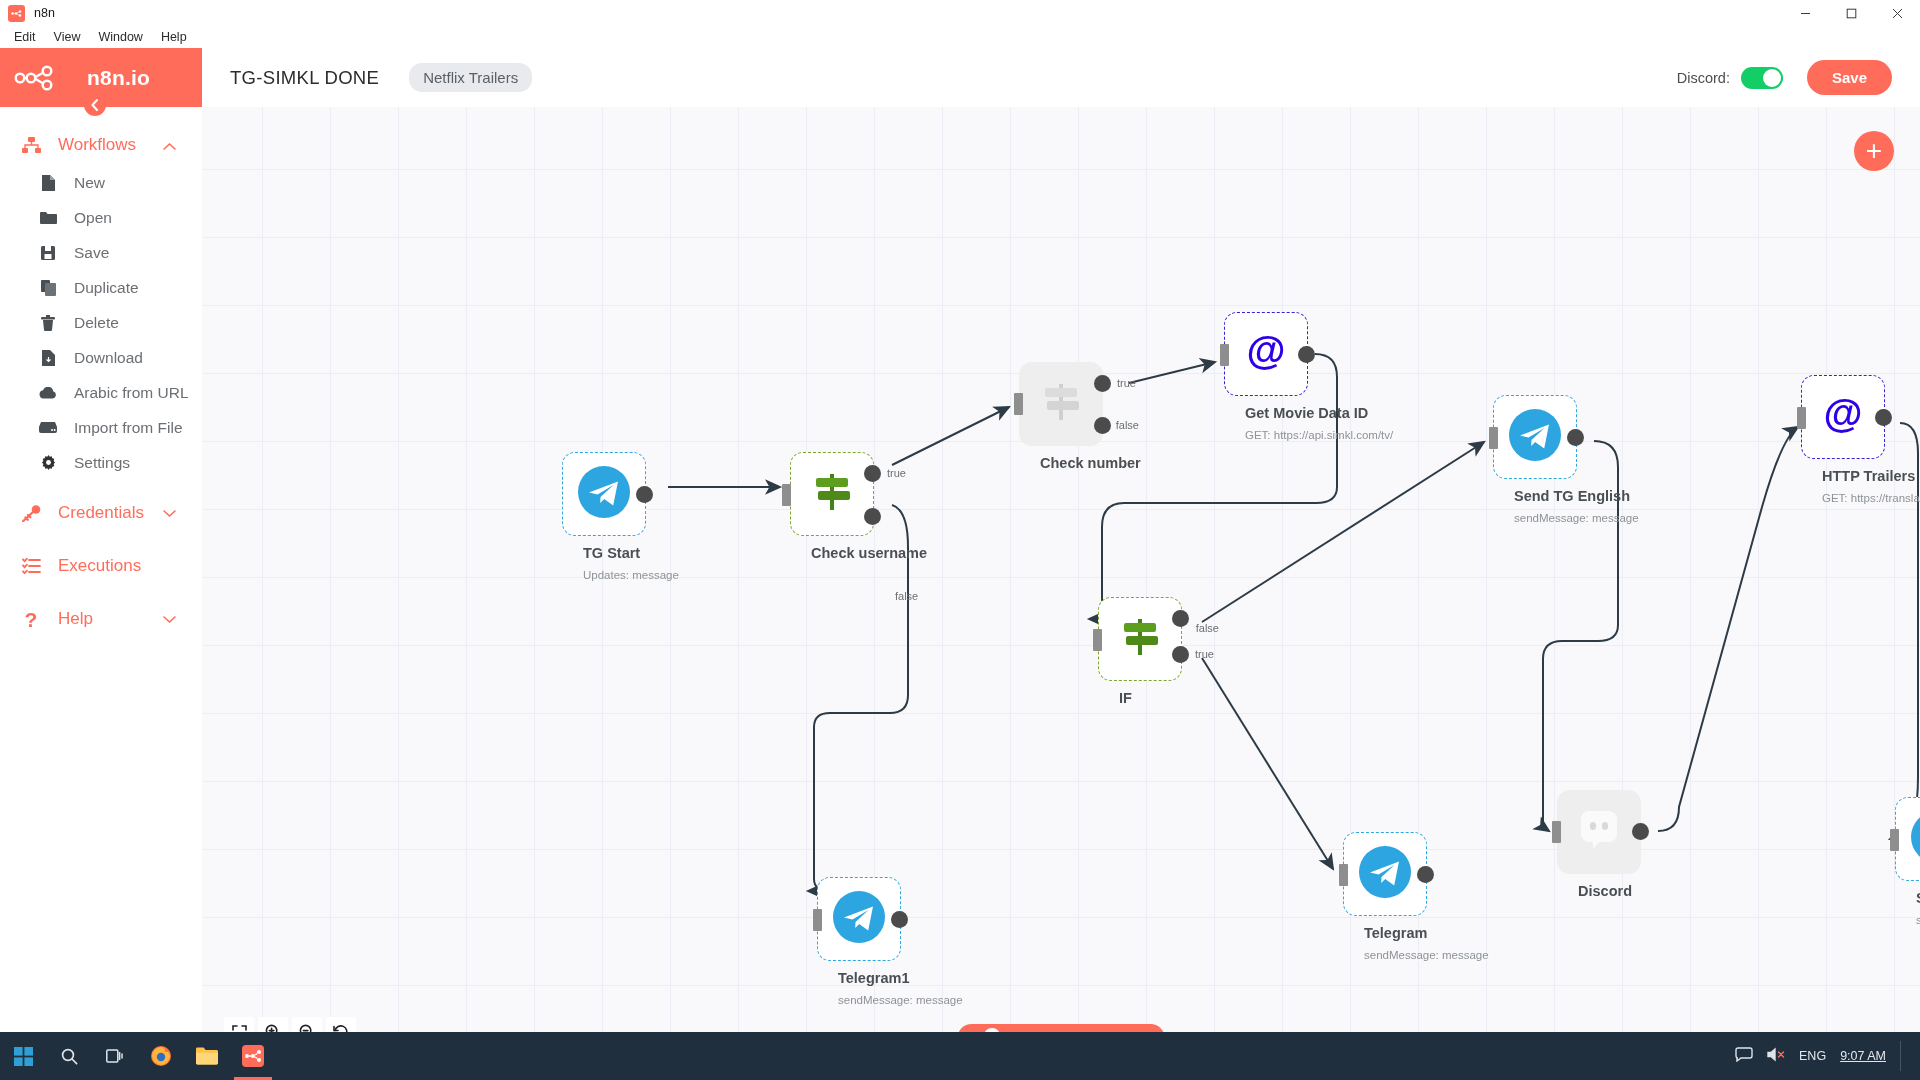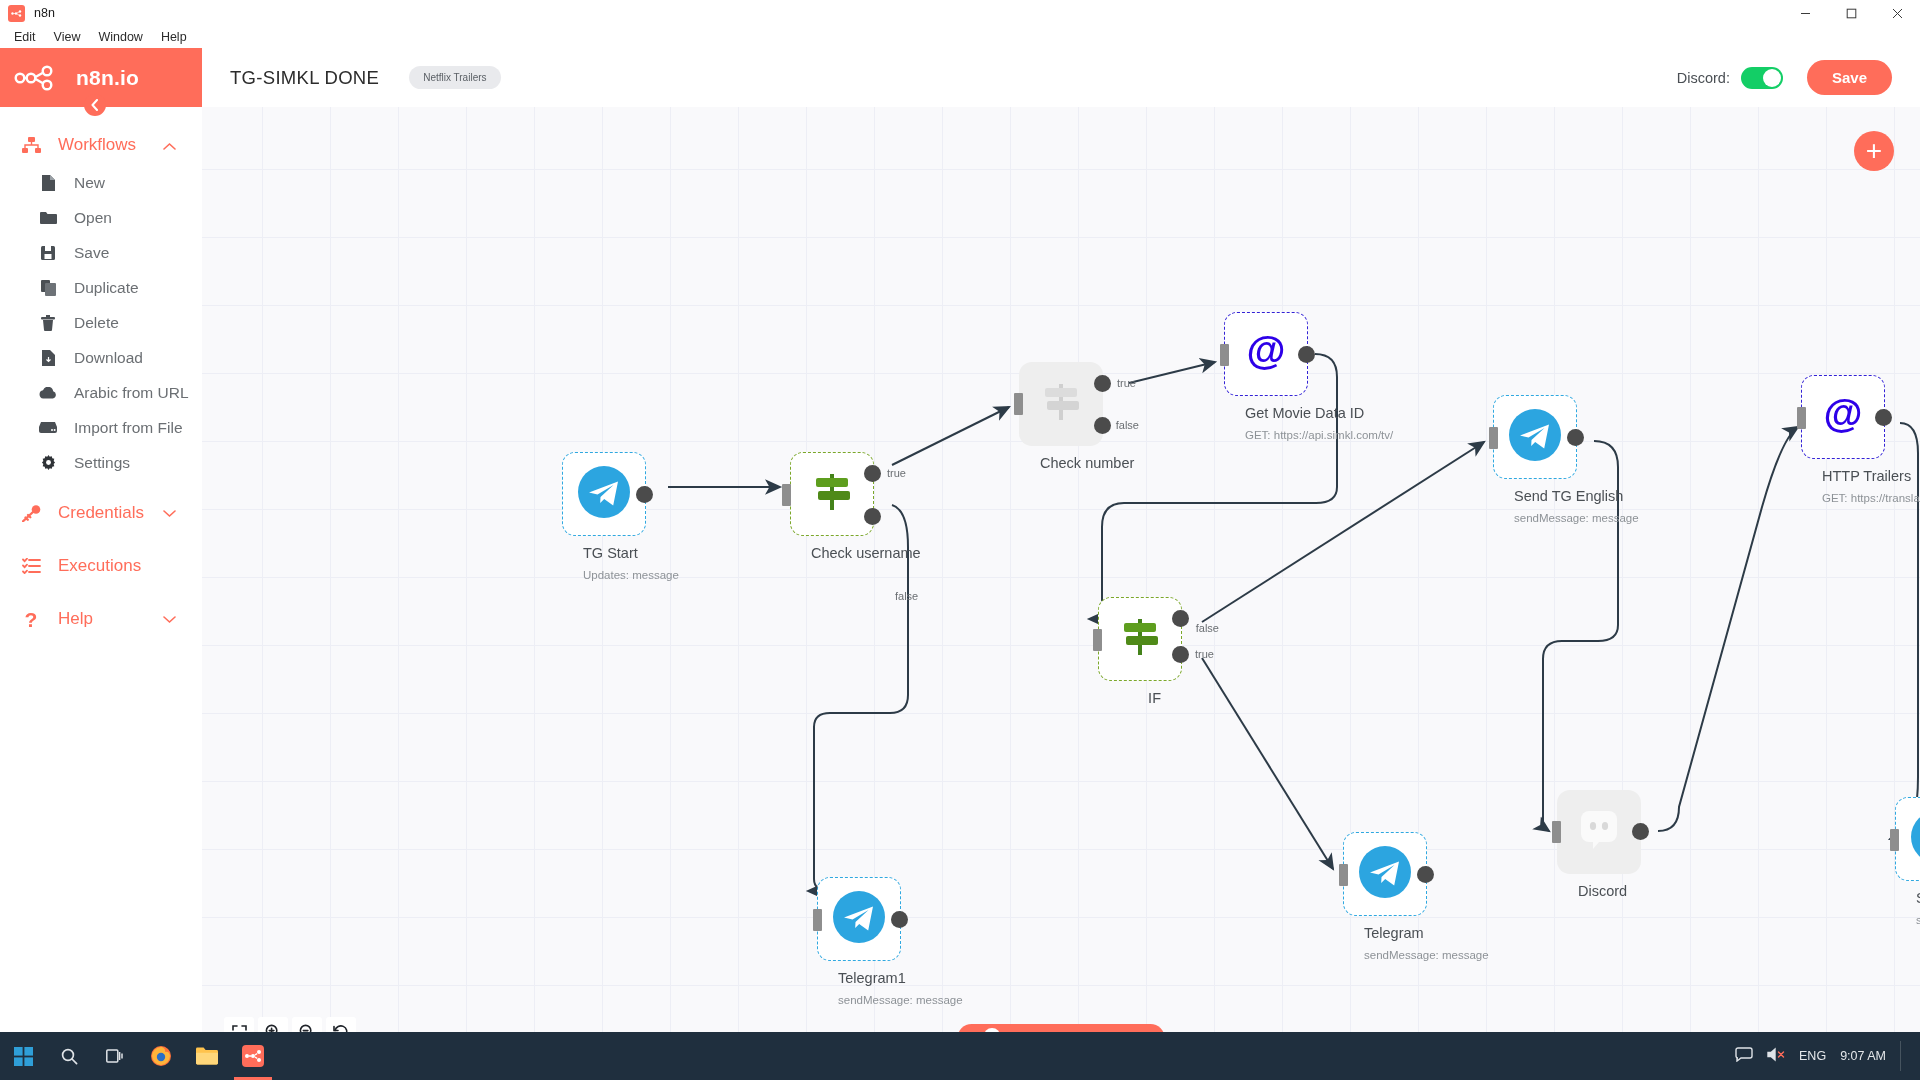--- a/index.html
+++ b/index.html
@@ -40,21 +40,21 @@
   
   .app { display:flex; height:1032px; position:relative; }
 
   
   .sidebar {
     width:202px; background:#ffffff; position:relative; flex:0 0 202px;
     display:flex; flex-direction:column;
   }
   .side-logo {
     height:59px; background:#ff6d5a; display:flex; align-items:center;
-    padding-left:14px; gap:16px; position:relative;
+    padding-left:14px; gap:27px; position:relative;
   }
   .logo-mark { width:46px; height:26px; }
   .logo-text { color:#fff; font-size:21px; font-weight:bold; letter-spacing:.2px; }
   .collapse-btn {
     position:absolute; left:84px; bottom:-9px; width:22px; height:22px;
     background:#ff6d5a; border-radius:50%; display:flex; align-items:center;
     justify-content:center; color:#fff; font-size:11px; z-index:3;
   }
   .side-scroll { flex:1; padding-top:18px; }
   .side-group {
@@ -77,21 +77,21 @@
   .gift { position:relative; width:22px; height:20px; }
 
   
   .main { flex:1; display:flex; flex-direction:column; position:relative; }
   .topbar {
     height:59px; background:#fff; display:flex; align-items:center;
     padding:0 28px; gap:30px; position:relative; z-index:5;
   }
   .wf-name { font-size:18.5px; color:#2c2c2c; letter-spacing:.3px; }
   .wf-tag {
-    background:#e9eaed; color:#5b6066; font-size:10px;
+    background:#e9eaed; color:#5b6066; font-size:15px;
     padding:6px 14px; border-radius:13px;
   }
   .top-right { margin-left:auto; display:flex; align-items:center; gap:24px; }
   .active-wrap { display:flex; align-items:center; gap:11px; }
   .active-label { font-size:14.5px; color:#4a4f54; }
   .toggle {
     width:42px; height:22px; border-radius:11px; background:#13ce66;
     position:relative;
   }
   .toggle .knob {
@@ -125,22 +125,22 @@
   .node { position:absolute; width:84px; }
   .node-box {
     width:84px; height:84px; border-radius:13px; background:#fff;
     display:flex; align-items:center; justify-content:center; position:relative;
   }
   .node-box.sel-green  { border:1.5px dashed #7ba72a; }
   .node-box.sel-blue   { border:1.5px dashed #2fa8e0; }
   .node-box.sel-purple { border:1.5px dashed #3322d6; }
   .node-box.disabled   { background:#eeeeee; border:none; }
   .node-title {
-    text-align:right; font-size:14.5px; color:#4a4f54; margin-top:9px;
-    white-space:nowrap; transform:translateX(-50%); margin-left:42px;
+    text-align:left; font-size:14.5px; color:#4a4f54; margin-top:9px;
+    white-space:nowrap; transform:translateX(-50%); margin-left:42px;font-weight:bold;
   }
   .node-sub {
     text-align:center; font-size:11.5px; color:#8d9297; margin-top:8px;
     white-space:nowrap; transform:translateX(-50%); margin-left:42px;
   }
   .dot {
     position:absolute; width:17px; height:17px; border-radius:50%;
     background:#4b4b4b;
   }
   .in-port {
@@ -178,21 +178,21 @@
     justify-content:center; position:relative;
   }
   .tb-app.active::after {
     content:""; position:absolute; bottom:0; left:4px; right:4px; height:3px;
     background:#ff6d5a;
   }
   .tb-right {
     margin-left:auto; display:flex; align-items:center; gap:14px;
     padding-right:14px; color:#e4e7ea; font-size:12.5px;
   }
-  .tb-clock { text-align:right; line-height:1.15; font-size:12.5px; }
+  .tb-clock { text-align:right; line-height:1.15; font-size:12.5px;text-decoration:underline; }
 </style>
 </head>
 <body>
 
 <div class="titlebar">
   <div class="tb-icon">
     <svg width="11" height="7" viewBox="0 0 22 14">
       <circle cx="3" cy="7" r="2.4" fill="#fff"></circle>
       <circle cx="10" cy="7" r="2.4" fill="#fff"></circle>
       <circle cx="18" cy="3" r="2.4" fill="#fff"></circle>

